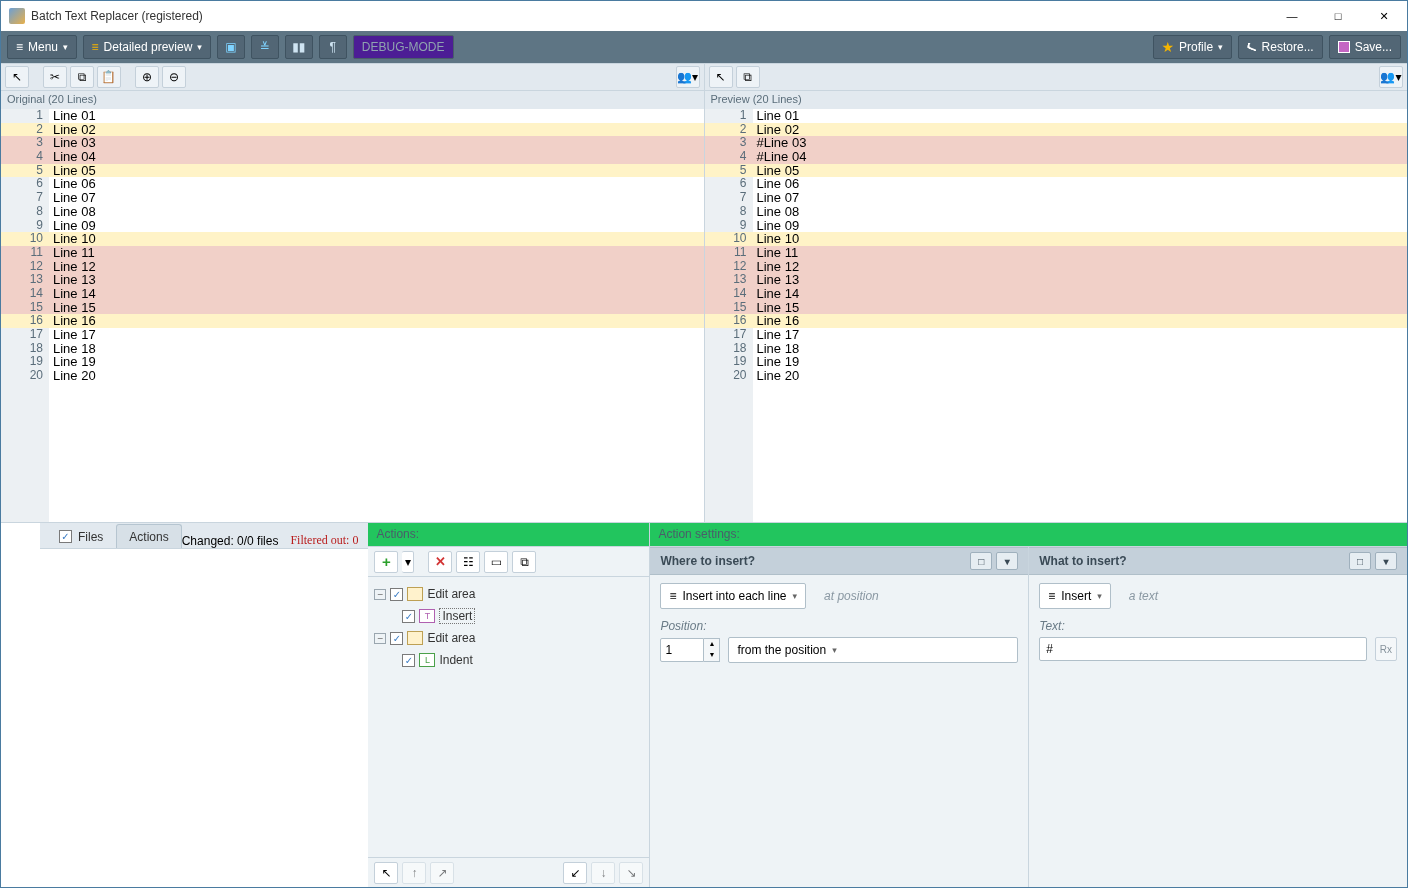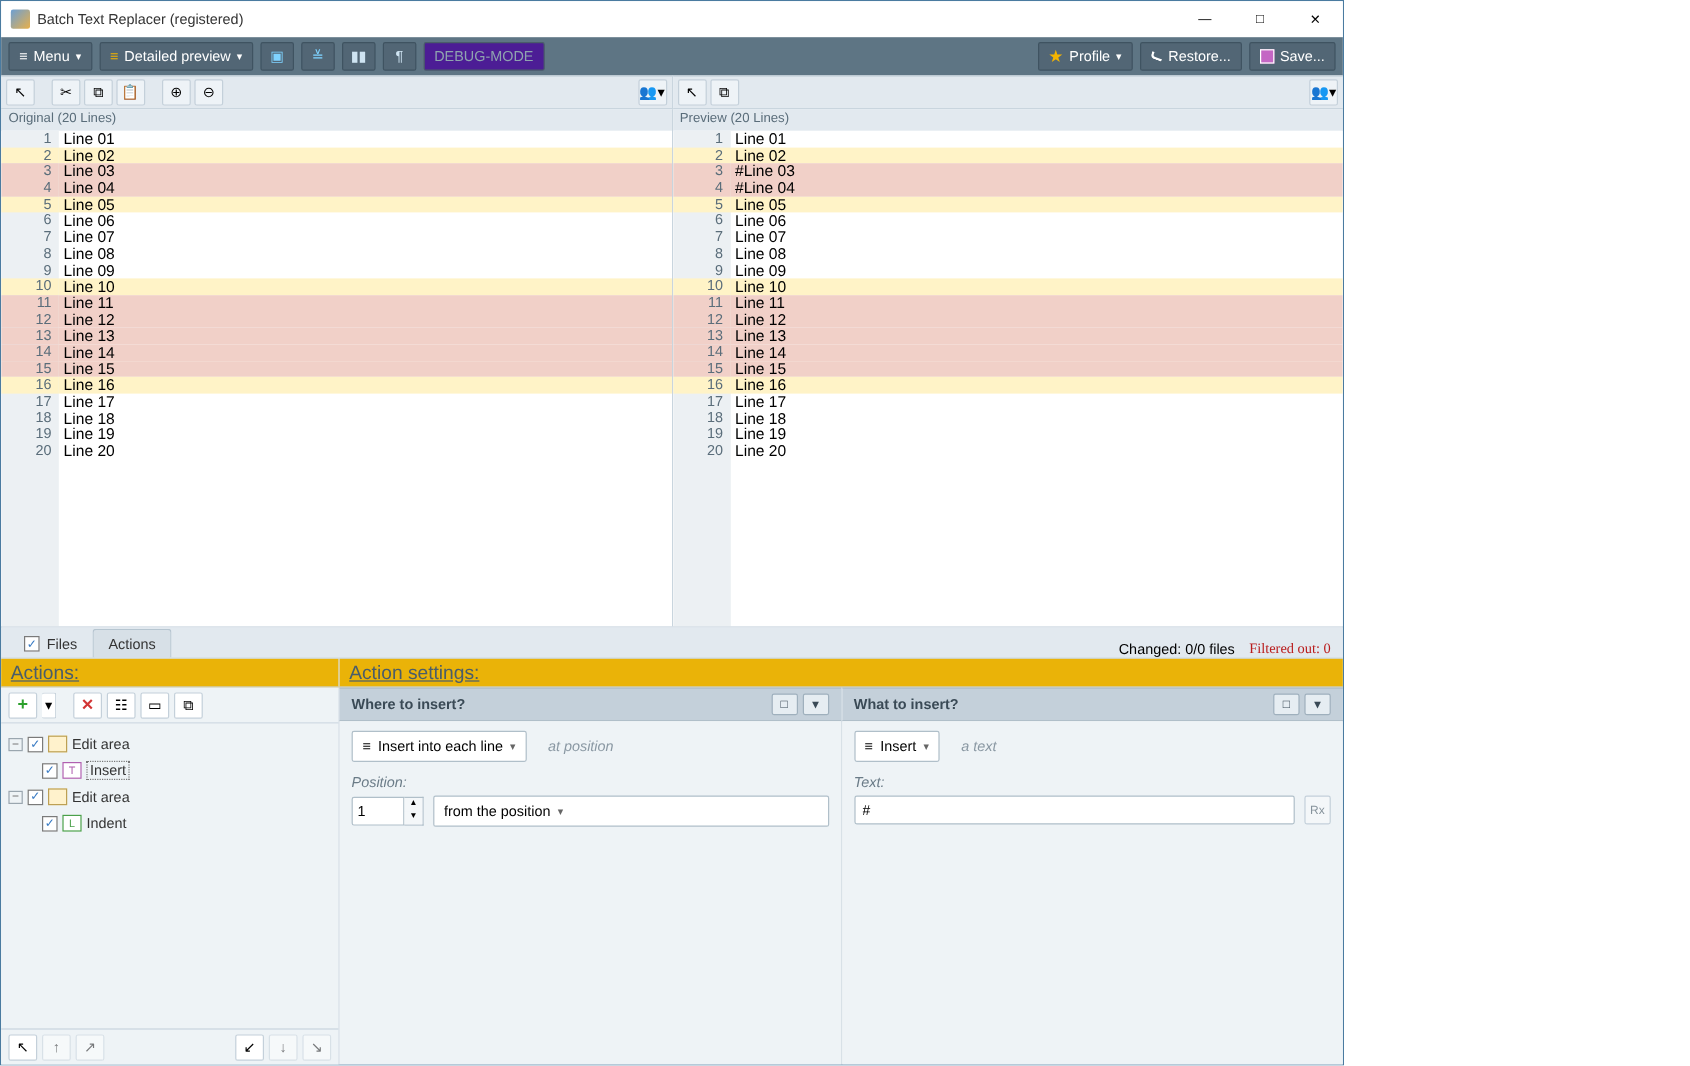--- a/index.html
+++ b/index.html
@@ -1,17 +1,17 @@
 <!DOCTYPE html>
 <html><head>
 <meta charset="utf-8">
 <style>
 * { box-sizing: border-box; margin: 0; padding: 0; }
 body { font-family: "Segoe UI", Arial, sans-serif; font-size: 12px; background: #fff; overflow: hidden; }
-.window { width: 1120px; height: 888px; border: 1px solid #4a7ba0; display: flex; flex-direction: column; background: #fff; }
+.window { width: 1408px; height: 888px; border: 1px solid #4a7ba0; display: flex; flex-direction: column; background: #fff; }
 .titlebar { height: 30px; display: flex; align-items: center; padding-left: 8px; background: #fff; }
 .titlebar .title { flex: 1; font-size: 12px; color: #333; }
 .titlebar .icon-app { width: 16px; height: 16px; margin-right: 6px; background: linear-gradient(135deg,#6c9fd4,#e8b04a); border-radius: 2px; }
 .win-controls { display: flex; height: 100%; }
 .win-btn { width: 46px; height: 30px; display: flex; align-items: center; justify-content: center; }
 .toplabel { font-size: 11px; }
 
 .toolbar1 { height: 32px; background: #5e7584; display: flex; align-items: center; padding: 0 6px; gap: 6px; }
 .tb-btn { height: 24px; padding: 0 8px; background: #526675; border: 1px solid #3f5361; color: #fff; display: inline-flex; align-items: center; gap: 5px; border-radius: 2px; font-size: 12px; }
 .tb-btn .caret { font-size: 9px; }
@@ -39,30 +39,30 @@
 .gutter { width:48px; background:#ecf0f3; color:#5a6d7a; text-align:right; font-size:12px;}
 .content { flex:1; font-size:13px;}
 .line { height:13.7px; line-height:13.7px; white-space:pre;}
 .gutter .line { padding-right:6px;}
 .content .line { padding-left:4px;}
 .hl-yellow { background:#fff3c7;}
 .hl-pink { background:#f1d0c8;}
 .indent-pad { padding-left:28px;}
 
 
-.bottom { height:365px; display:flex; flex-direction:column; border-top:1px solid #c9d5de;}
+.bottom { height:365px; display:flex; flex-direction:row; border-top:1px solid #c9d5de;padding-left:39px;}
 .tabs-row { height:26px; background:#e2e9ef; display:flex; align-items:flex-end; padding-left:6px; border-bottom:1px solid #c9d5de;}
 .tab { height:24px; padding:0 12px; display:flex; align-items:center; gap:6px; border:1px solid transparent; border-bottom:0; font-size:12px; color:#333;}
 .tab.active { background:#d7e0e7; border-color:#b6c5d0; border-radius:3px 3px 0 0;}
 .tabs-status { margin-left:auto; padding-right:10px; font-size:12px; display:flex; gap:12px; align-items:flex-end;}
 .link-blue{color:#b91c1c;font-family:Liberation Serif, serif;}
 
 .bottom-body { flex:1; display:flex; min-height:0;}
 .actions-panel { width:282px; border-right:1px solid #c9d5de; display:flex; flex-direction:column; background:#eef3f6;}
-.panel-header { height:24px; background:#eab308; border-bottom:1px solid #c9d5de; padding:4px 8px; font-size:16px; color:#4a5d6a;text-decoration:underline;}
+.panel-header { height:24px; background:#22c55e; border-bottom:1px solid #c9d5de; padding:4px 8px; font-size:12px; color:#4a5d6a;}
 .actions-toolbar{height:30px; border-bottom:1px solid #c9d5de; display:flex;align-items:center; gap:4px; padding:0 6px; background:#eef3f6;}
 .a-btn{width:24px;height:22px;border:1px solid #c4d0da;background:#fff;display:inline-flex;align-items:center;justify-content:center;border-radius:2px;}
 .a-btn.add{color:#2ca02c;font-weight:bold;font-size:15px;}
 .a-btn.del{color:#d23434;font-weight:bold;font-size:13px;}
 .tree{flex:1; padding:6px 4px; background:#eef3f6; font-size:12px; color:#333;}
 .tree-row{display:flex;align-items:center;height:22px;gap:4px;}
 .tree-indent0{padding-left:2px;}
 .tree-indent1{padding-left:30px;}
 .exp{width:12px;text-align:center;color:#6a6a6a; border:1px solid #9aa6af; height:11px; line-height:9px; font-size:10px;}
 .cb{width:13px;height:13px;border:1px solid #7a7a7a;background:#fff;display:inline-flex;align-items:center;justify-content:center;font-size:10px;color:#3a7cc4;}

